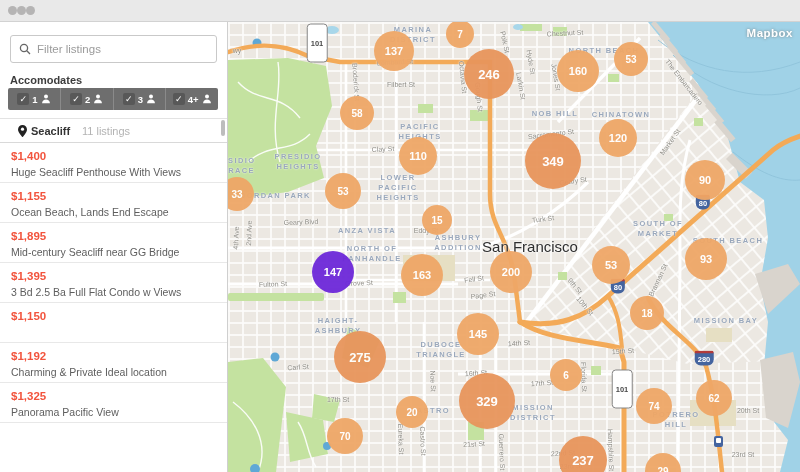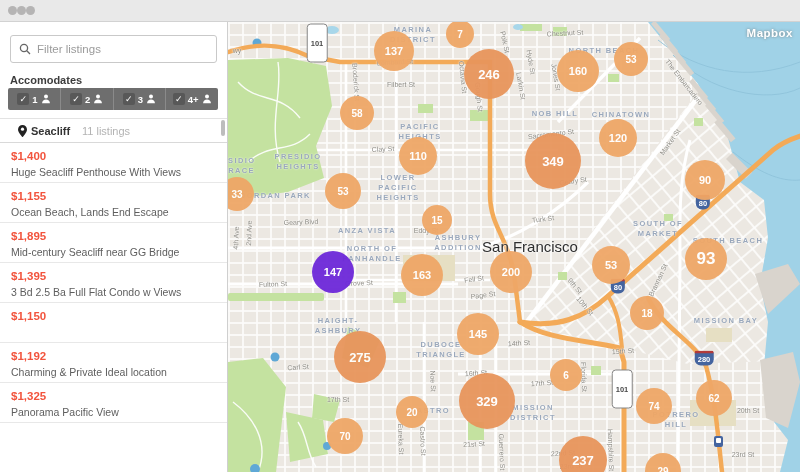--- a/index.html
+++ b/index.html
@@ -338,21 +338,21 @@
       <div class="cluster" style="left: 390px; top: 116px; height: 38px; width: 38px; font-size: 11px; background: rgb(239, 167, 103);">120</div>
       <div class="cluster" style="left: 325px; top: 139px; height: 56px; width: 56px; font-size: 13px; background: rgb(232, 149, 92);">349</div>
       <div class="cluster" style="left: 9px; top: 172px; height: 34px; width: 34px; font-size: 10px; background: rgb(239, 167, 103);">33</div>
       <div class="cluster" style="left: 115px; top: 169px; height: 36px; width: 36px; font-size: 10px; background: rgb(239, 167, 103);">53</div>
       <div class="cluster" style="left: 209px; top: 198px; height: 30px; width: 30px; font-size: 10px; background: rgb(239, 167, 103);">15</div>
       <div class="cluster" style="left: 105px; top: 250px; height: 42px; width: 42px; font-size: 11px; background: #6d28d9;">147</div>
       <div class="cluster" style="left: 194px; top: 253px; height: 42px; width: 42px; font-size: 11px; background: rgb(239, 167, 103);">163</div>
       <div class="cluster" style="left: 283px; top: 250px; height: 42px; width: 42px; font-size: 11px; background: rgb(239, 167, 103);">200</div>
       <div class="cluster" style="left: 383px; top: 243px; height: 38px; width: 38px; font-size: 11px; background: rgb(239, 167, 103);">53</div>
       <div class="cluster" style="left: 477px; top: 158px; height: 40px; width: 40px; font-size: 11px; background: rgb(239, 167, 103);">90</div>
-      <div class="cluster" style="left: 478px; top: 237px; height: 42px; width: 42px; font-size: 17px; background: rgb(239, 167, 103);">93</div>
+      <div class="cluster" style="left: 478px; top: 237px; height: 42px; width: 42px; font-size: 11px; background: rgb(239, 167, 103);">93</div>
       <div class="cluster" style="left: 419px; top: 291px; height: 34px; width: 34px; font-size: 10px; background: rgb(239, 167, 103);">18</div>
       <div class="cluster" style="left: 132px; top: 335px; height: 52px; width: 52px; font-size: 13px; background: rgb(232, 149, 92);">275</div>
       <div class="cluster" style="left: 184px; top: 390px; height: 32px; width: 32px; font-size: 10px; background: rgb(239, 167, 103);">20</div>
       <div class="cluster" style="left: 117px; top: 414px; height: 36px; width: 36px; font-size: 10px; background: rgb(239, 167, 103);">70</div>
       <div class="cluster" style="left: 250px; top: 312px; height: 42px; width: 42px; font-size: 11px; background: rgb(239, 167, 103);">145</div>
       <div class="cluster" style="left: 338px; top: 353px; height: 32px; width: 32px; font-size: 10px; background: rgb(239, 167, 103);">6</div>
       <div class="cluster" style="left: 259px; top: 379px; height: 56px; width: 56px; font-size: 13px; background: rgb(232, 149, 92);">329</div>
       <div class="cluster" style="left: 355px; top: 438px; height: 48px; width: 48px; font-size: 13px; background: rgb(232, 149, 92);">237</div>
       <div class="cluster" style="left: 426px; top: 384px; height: 36px; width: 36px; font-size: 10px; background: rgb(239, 167, 103);">74</div>
       <div class="cluster" style="left: 486px; top: 376px; height: 36px; width: 36px; font-size: 10px; background: rgb(239, 167, 103);">62</div>

